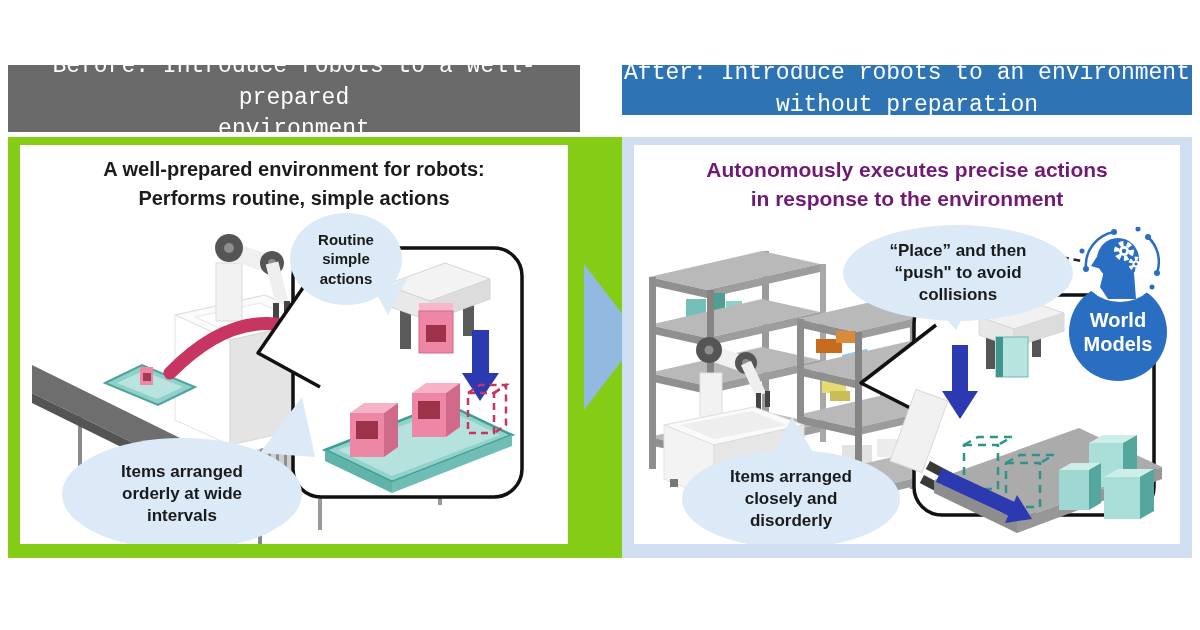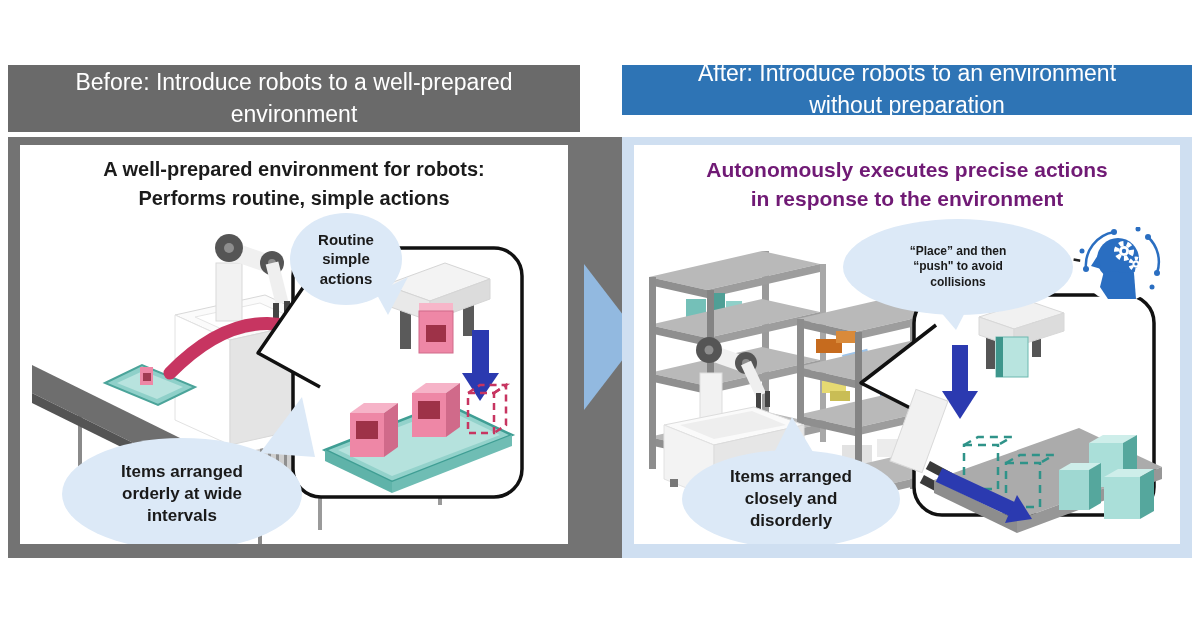--- a/index.html
+++ b/index.html
@@ -1,37 +1,37 @@
 <!DOCTYPE html>
 <html><head>
 <meta charset="utf-8">
 <style>
   html,body{margin:0;padding:0;}
   body{width:1200px;height:630px;background:#ffffff;font-family:"Liberation Sans",sans-serif;position:relative;overflow:hidden;}
-  .panel-header{position:absolute;color:#fff;font-size:23px;line-height:1.38;text-align:center;display:flex;align-items:center;justify-content:center;white-space:pre-line;}
+  .panel-header{position:absolute;color:#fff;font-size:23px;line-height:1.38;text-align:center;display:flex;align-items:center;justify-content:center;white-space:pre-line;font-family:Liberation Mono, monospace;}
   .panel-body{position:absolute;}
   .panel-inner{position:absolute;background:#fff;overflow:hidden;}
   .panel-title{position:relative;margin-top:10px;text-align:center;font-weight:bold;white-space:pre-line;z-index:2;}
   .scene{position:absolute;left:0;top:0;z-index:1;}
   .bubble{position:absolute;background:#dce9f7;border-radius:50%;display:flex;align-items:center;justify-content:center;text-align:center;font-weight:bold;color:#1a1a1a;white-space:pre-line;z-index:3;}
   
   #before-header{left:8px;top:65px;width:572px;height:67px;background:#6a6a6a;}
-  #before-body{left:8px;top:137px;width:668px;height:421px;background:#737373;}
+  #before-body{left:8px;top:137px;width:668px;height:421px;background:#84cc16;}
   #before-inner{left:12px;top:8px;width:548px;height:399px;}
   #before-title{font-size:20px;color:#1b1b1b;line-height:1.45;}
   #bubble-routine{left:270px;top:68px;width:112px;height:92px;font-size:15px;line-height:1.3;}
   #bubble-items-left{left:42px;top:293px;width:240px;height:112px;font-size:17px;line-height:1.3;}
   
   #transition-arrow{position:absolute;left:584px;top:264px;width:0;height:0;border-top:73px solid transparent;border-bottom:73px solid transparent;border-left:56px solid #92b9e0;}
   
   #after-header{left:622px;top:65px;width:570px;height:50px;background:#2e74b5;}
   #after-body{left:622px;top:137px;width:570px;height:421px;background:#cfdff1;}
   #after-inner{left:12px;top:8px;width:546px;height:399px;}
   #after-title{font-size:21px;color:#701a75;line-height:1.4;}
-  #bubble-place{left:209px;top:74px;width:230px;height:96px;font-size:12px;line-height:1.3;}
+  #bubble-place{left:209px;top:80px;width:230px;height:96px;font-size:17px;line-height:1.3;}
   #bubble-items-right{left:48px;top:305px;width:218px;height:98px;font-size:17px;line-height:1.3;}
   #world-badge{position:absolute;left:435px;top:138px;width:98px;height:98px;border-radius:50%;background:#2a6ec1;color:#fff;display:flex;align-items:center;justify-content:center;text-align:center;font-size:20px;font-weight:600;line-height:1.2;white-space:pre-line;z-index:4;}
   #head-icon{position:absolute;left:444px;top:82px;width:84px;height:78px;z-index:5;}
 </style>
 </head>
 <body>
 
 <div class="panel-header" id="before-header">Before: Introduce robots to a well-prepared
 environment</div>
 <div class="panel-body" id="before-body">
@@ -323,20 +323,22 @@
       <polygon points="138,312 158,272 182,312" fill="#dce9f7"></polygon>
     </svg>
 
     <div class="bubble" id="bubble-place">“Place” and then
 “push" to avoid
 collisions</div>
     <div class="bubble" id="bubble-items-right">Items arranged
 closely and
 disorderly</div>
 
+    <div id="world-badge">World
+Models</div>
     <svg id="head-icon" viewBox="0 0 84 78">
       <ellipse cx="42" cy="38" rx="40" ry="37" fill="#ffffff"></ellipse>
       <circle cx="40" cy="32" r="21" fill="#2a6ec1"></circle>
       <polygon points="26,44 22,60 30,72 58,72 56,46" fill="#2a6ec1"></polygon>
       <polygon points="20,28 13,39 23,42" fill="#2a6ec1"></polygon>
       <g>
         <circle cx="46" cy="24" r="7.5" fill="none" stroke="#fff" stroke-width="5" stroke-dasharray="4.2 3.4"></circle>
         <circle cx="46" cy="24" r="5" fill="#fff"></circle>
           <circle cx="46" cy="24" r="2.2" fill="#2a6ec1"></circle>
       </g>

